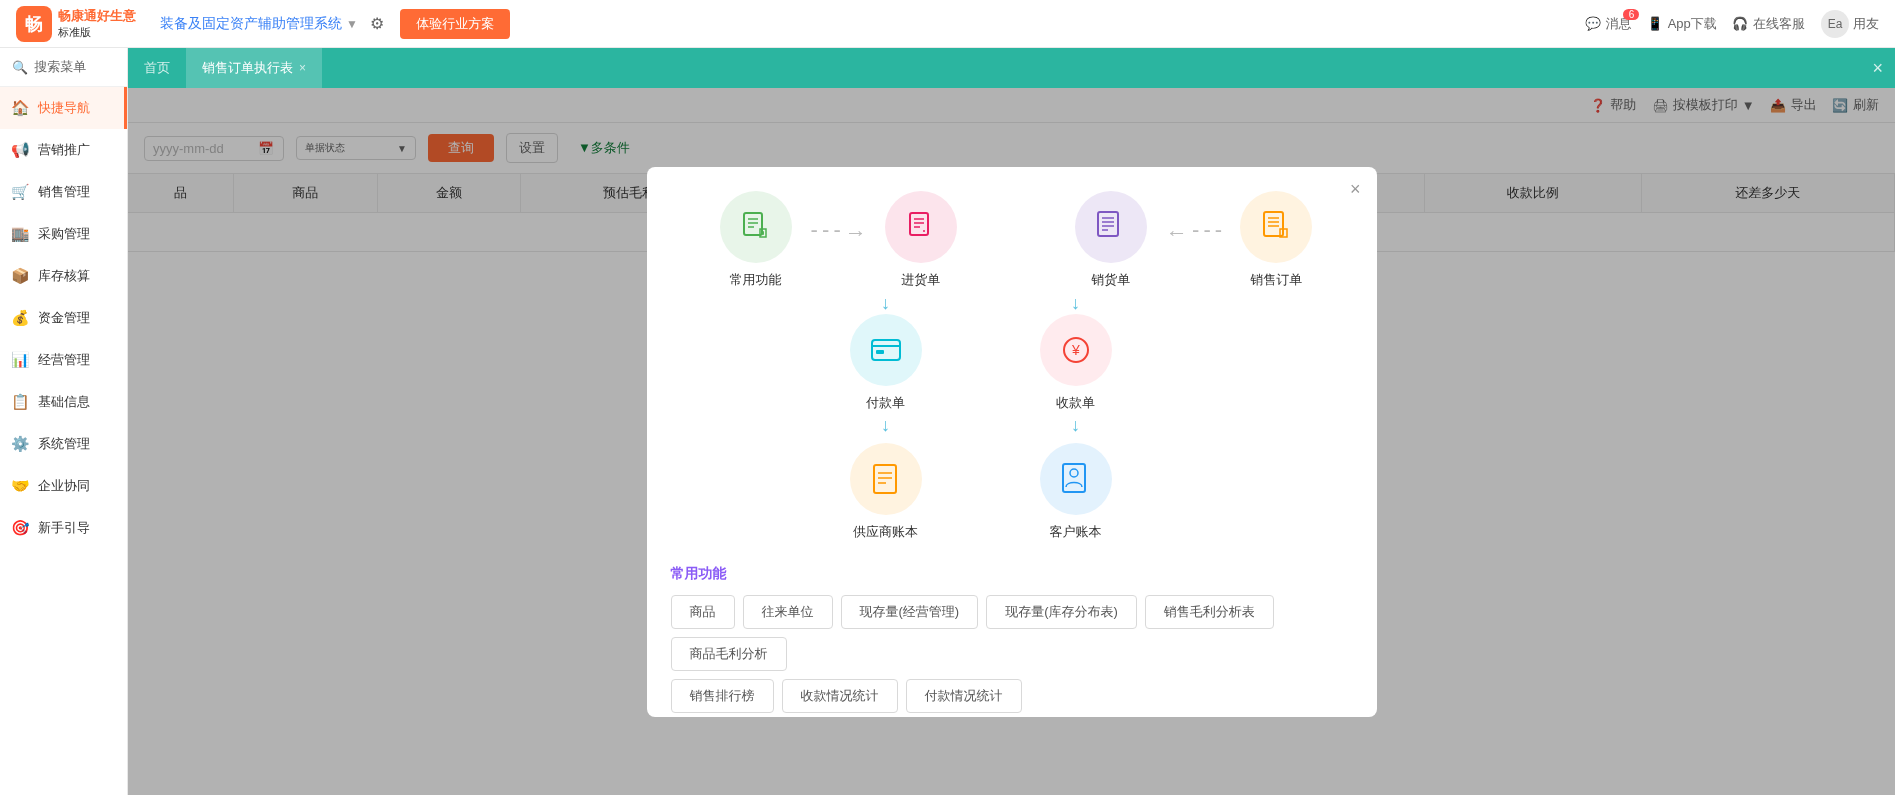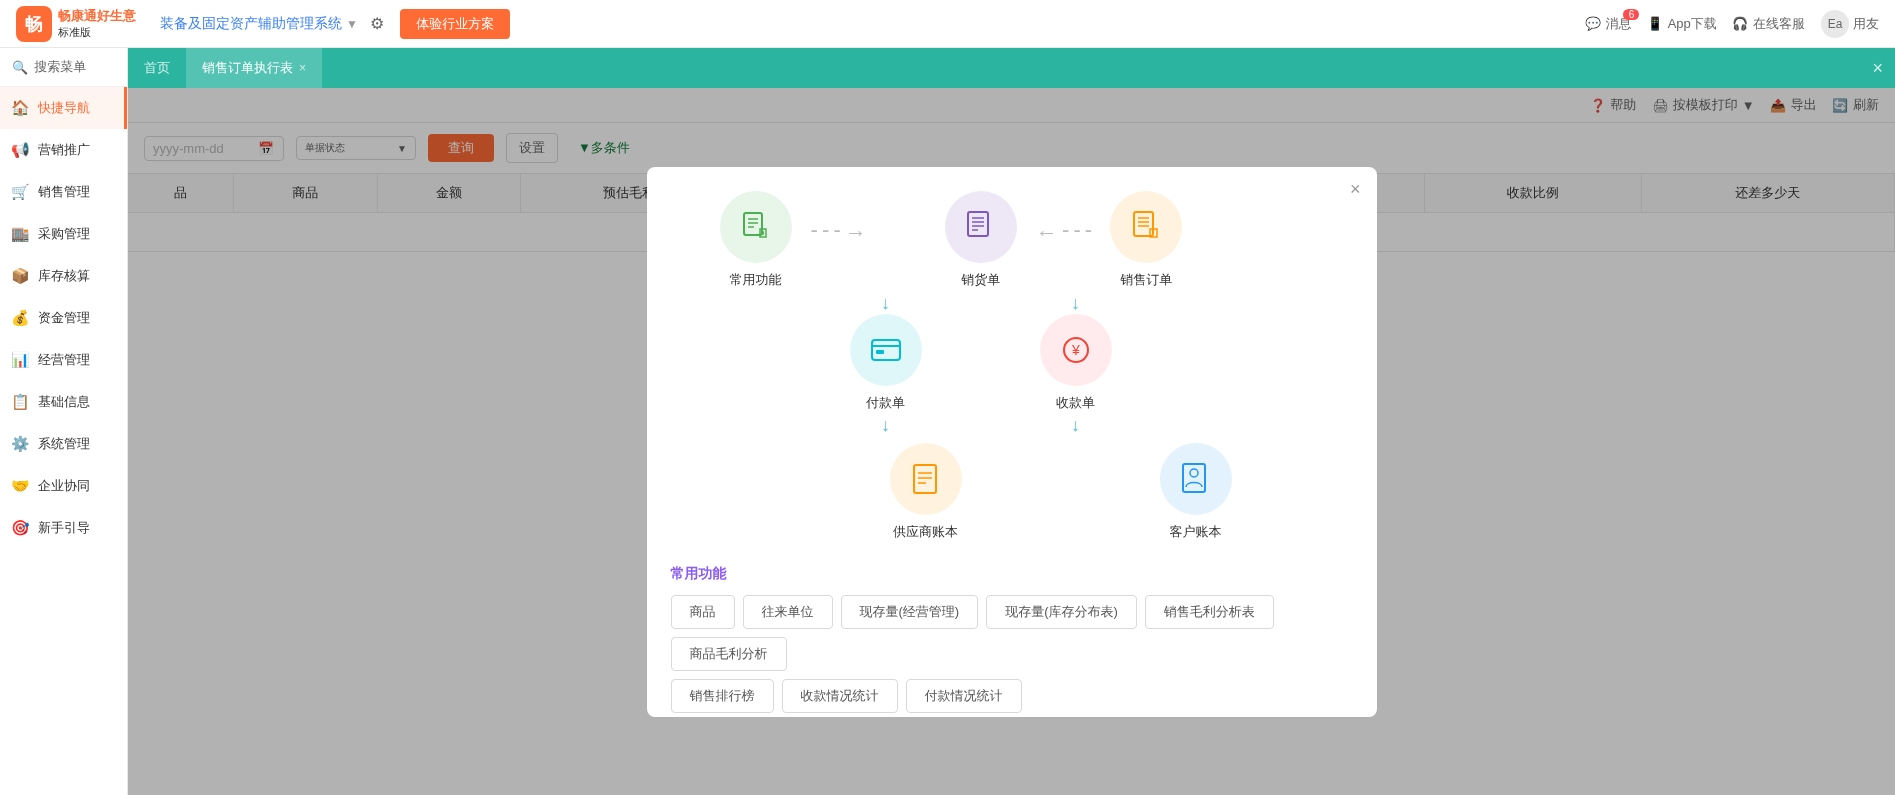--- a/index.html
+++ b/index.html
@@ -276,20 +276,32 @@
                         <path d="M24 24 L26 24 M25 22 L25 26" stroke="#4caf50" stroke-width="1.5"></path>
                       </svg>
                   </div>
                   <span class="flow-label">常用功能</span>
                 </div>
 
                 <div style="display:flex;align-items:center;margin-bottom:20px;margin-left:-10px;margin-right:-10px;">
                   <span style="color:#bbb;letter-spacing:-1px;font-size:22px;">- - - →</span>
                 </div>
 
+                <div class="flow-item">
+                  <div class="flow-circle circle-pink">
+                    <svg width="36" height="36" viewBox="0 0 36 36">
+                        <rect x="7" y="4" width="18" height="22" rx="2" fill="none" stroke="#e91e63" stroke-width="2"></rect>
+                        <line x1="11" y1="10" x2="21" y2="10" stroke="#e91e63" stroke-width="1.5"></line>
+                        <line x1="11" y1="14" x2="21" y2="14" stroke="#e91e63" stroke-width="1.5"></line>
+                        <line x1="11" y1="18" x2="17" y2="18" stroke="#e91e63" stroke-width="1.5"></line>
+                        <path d="M20 22 L28 22" stroke="#e91e63" stroke-width="1.5" stroke-dasharray="2"></path>
+                      </svg>
+                  </div>
+                  <span class="flow-label">进货单</span>
+                </div>
 
                 <div style="width:60px;margin-bottom:20px;"></div>
 
                 <div class="flow-item">
                   <div class="flow-circle circle-purple">
                     <svg width="36" height="36" viewBox="0 0 36 36">
                         <rect x="5" y="3" width="20" height="24" rx="2" fill="none" stroke="#7e57c2" stroke-width="2"></rect>
                         <line x1="9" y1="9" x2="21" y2="9" stroke="#7e57c2" stroke-width="1.5"></line>
                         <line x1="9" y1="13" x2="21" y2="13" stroke="#7e57c2" stroke-width="1.5"></line>
                         <line x1="9" y1="17" x2="21" y2="17" stroke="#7e57c2" stroke-width="1.5"></line>
@@ -342,21 +354,21 @@
                     <svg width="36" height="36" viewBox="0 0 36 36">
                         <circle cx="18" cy="18" r="12" fill="none" stroke="#f44336" stroke-width="2"></circle>
                         <text x="18" y="23" text-anchor="middle" font-size="14" fill="#f44336">¥</text>
                       </svg>
                   </div>
                   <span class="flow-label">收款单</span>
                   <div style="color:#5bc0de;font-size:18px;line-height:1.5;">↓</div>
                 </div>
               </div>
 
-              <div style="display:flex; align-items:flex-end; padding-left:20px; margin-top:4px;gap:40px;">
+              <div style="display:flex; align-items:flex-end; padding-left:20px; margin-top:4px;">
                 <div style="width:130px;"></div>
                 <div style="width:130px; display:flex; flex-direction:column; align-items:center;">
                   <div class="flow-circle circle-orange2" style="width:72px;height:72px;">
                     <svg width="36" height="36" viewBox="0 0 36 36">
                         <rect x="6" y="4" width="22" height="28" rx="2" fill="none" stroke="#ff9800" stroke-width="2"></rect>
                         <line x1="10" y1="12" x2="24" y2="12" stroke="#ff9800" stroke-width="1.5"></line>
                         <line x1="10" y1="17" x2="24" y2="17" stroke="#ff9800" stroke-width="1.5"></line>
                         <line x1="10" y1="22" x2="18" y2="22" stroke="#ff9800" stroke-width="1.5"></line>
                       </svg>
                   </div>

